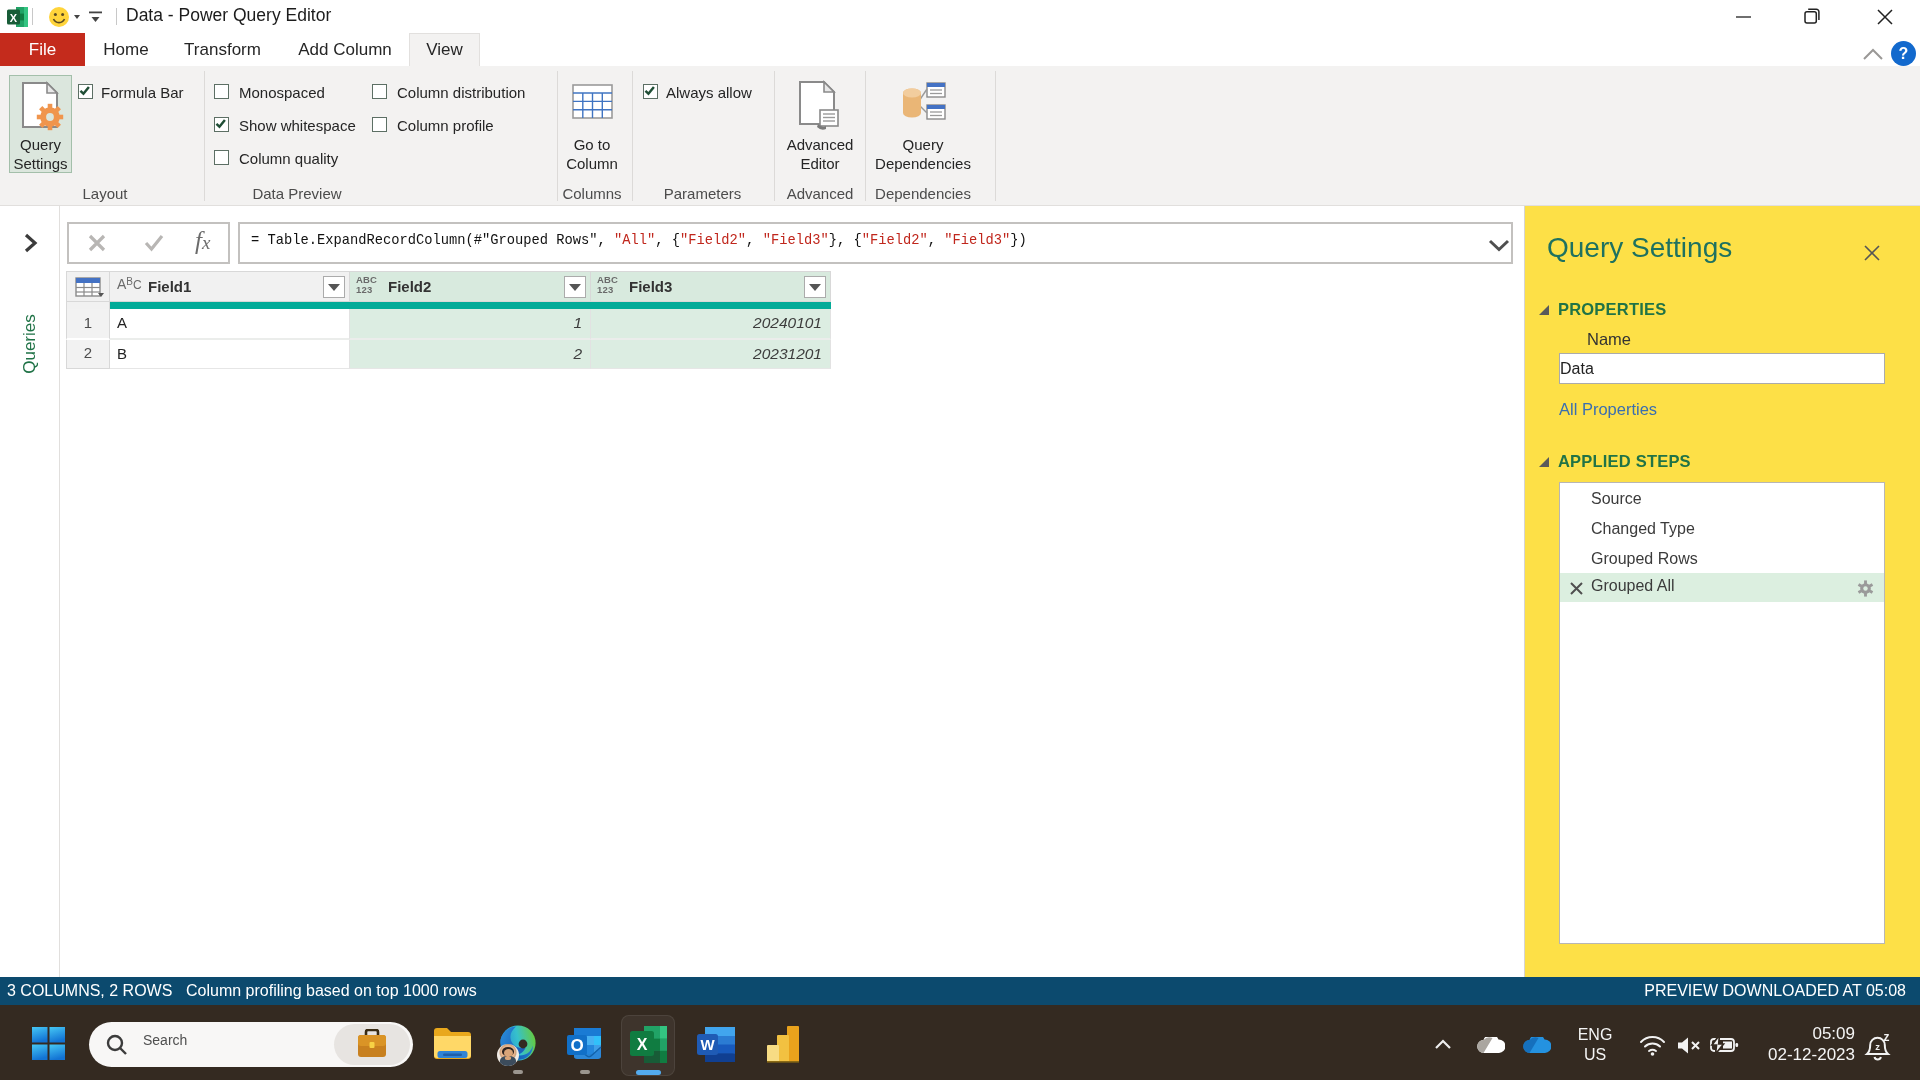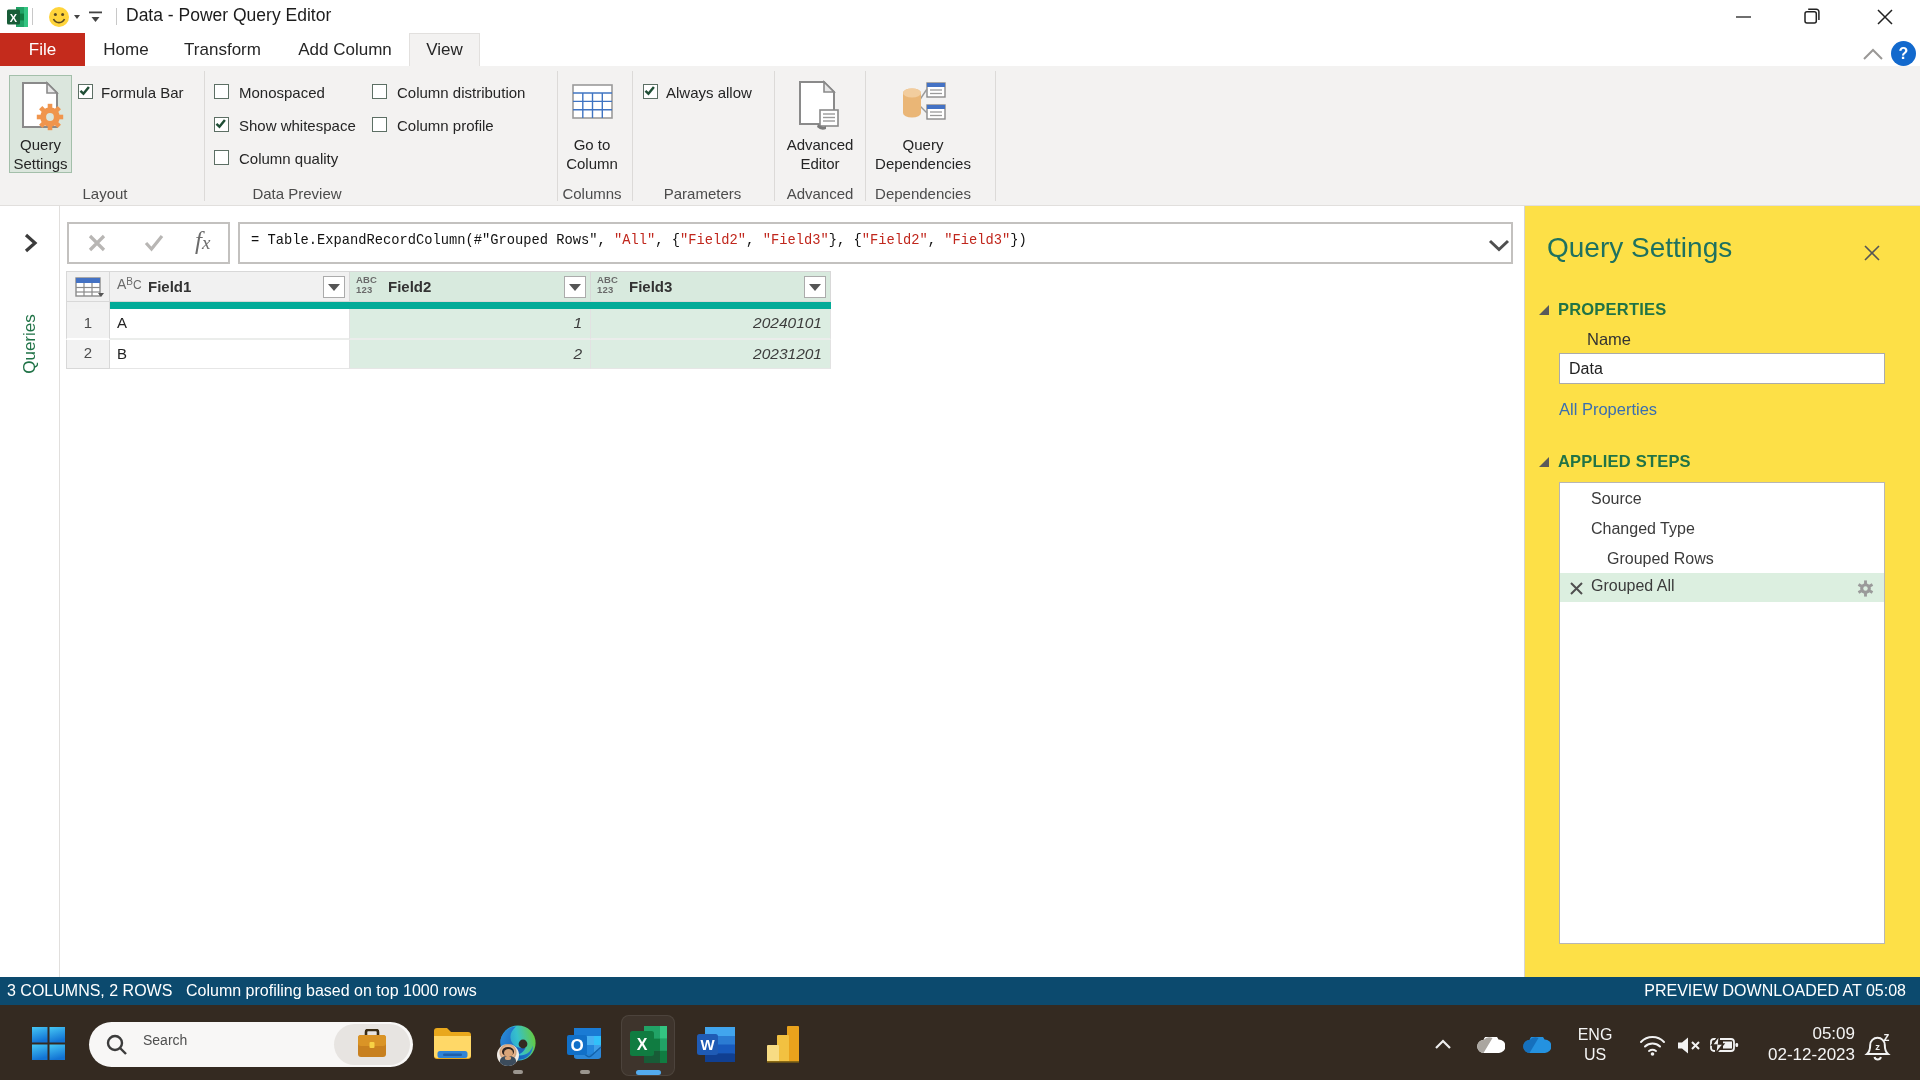--- a/index.html
+++ b/index.html
@@ -256,31 +256,31 @@
   <div class="abs" style="left:22px;top:26px;font-size:28px;color:#1e7160;">Query Settings</div>
   <svg class="abs" style="left:338px;top:38px;" width="18" height="18" viewBox="0 0 18 18">
     <path d="M2 2 L16 16 M16 2 L2 16" stroke="#555" stroke-width="1.6"></path>
   </svg>
 
   <svg class="abs" style="left:13px;top:98px;" width="12" height="12" viewBox="0 0 12 12">
     <path d="M11 1 L11 11 L1 11 Z" fill="#5a5a5a"></path>
   </svg>
   <div class="abs" style="left:33px;top:94px;font-size:16.5px;font-weight:bold;color:#217346;letter-spacing:0.2px;">PROPERTIES</div>
   <div class="abs" style="left:34px;top:124px;font-size:16.5px;color:#333;margin-left:28px;">Name</div>
-  <div class="abs" style="left:34px;top:147px;width:326px;height:31px;background:#fff;border:1px solid #ababab;box-sizing:border-box;font-size:16px;color:#222;line-height:29px;"><span style="margin-left:9px;">Data</span></div>
+  <div class="abs" style="left:34px;top:147px;width:326px;height:31px;background:#fff;border:1px solid #ababab;box-sizing:border-box;font-size:16px;color:#222;line-height:29px;"><span style="margin-left:0;">Data</span></div>
   <div class="abs" style="left:34px;top:194px;font-size:16.5px;color:#3a6eb0;">All Properties</div>
 
   <svg class="abs" style="left:13px;top:250px;" width="12" height="12" viewBox="0 0 12 12">
     <path d="M11 1 L11 11 L1 11 Z" fill="#5a5a5a"></path>
   </svg>
   <div class="abs" style="left:33px;top:246px;font-size:16.5px;font-weight:bold;color:#217346;letter-spacing:0.2px;">APPLIED STEPS</div>
   <div class="abs" style="left:34px;top:276px;width:326px;height:462px;background:#fff;border:1px solid #b8b6b4;box-sizing:border-box;">
     <div class="abs" style="left:31px;top:7px;font-size:16px;color:#3b3b3b;">Source</div>
     <div class="abs" style="left:31px;top:37px;font-size:16px;color:#3b3b3b;">Changed Type</div>
-    <div class="abs" style="left:31px;top:67px;font-size:16px;color:#3b3b3b;margin-left:16px;">Grouped Rows</div>
+    <div class="abs" style="left:31px;top:67px;font-size:16px;color:#3b3b3b;">Grouped Rows</div>
     <div class="abs" style="left:0;top:90px;width:324px;height:29px;background:#dcefe0;">
       <svg class="abs" style="left:9px;top:8px;" width="15" height="15" viewBox="0 0 15 15">
         <path d="M2 2 L13 13 M13 2 L2 13" stroke="#4f4f4f" stroke-width="2"></path>
       </svg>
       <div class="abs" style="left:31px;top:4px;font-size:16px;color:#3b3b3b;">Grouped All</div>
       <svg class="abs" style="left:297px;top:7px;" width="17" height="17" viewBox="0 0 20 20">
         <g transform="translate(10,10)" fill="#9a9a9a">
           <circle r="6.2"></circle>
           <rect x="-1.7" y="-9.5" width="3.4" height="19"></rect>
           <rect x="-1.7" y="-9.5" width="3.4" height="19" transform="rotate(60)"></rect>

